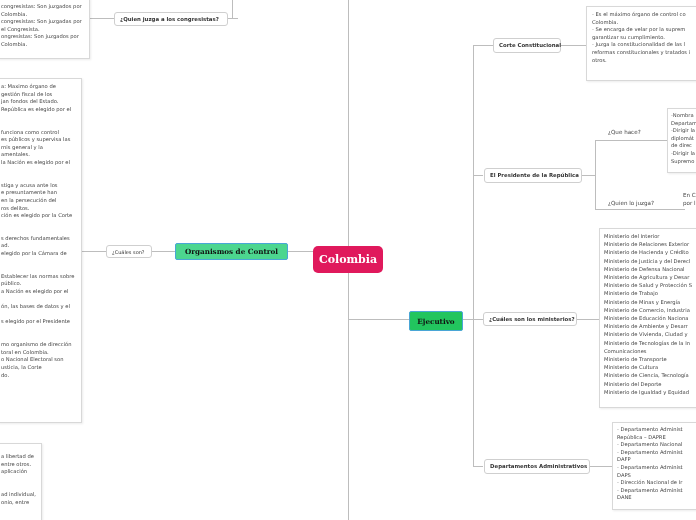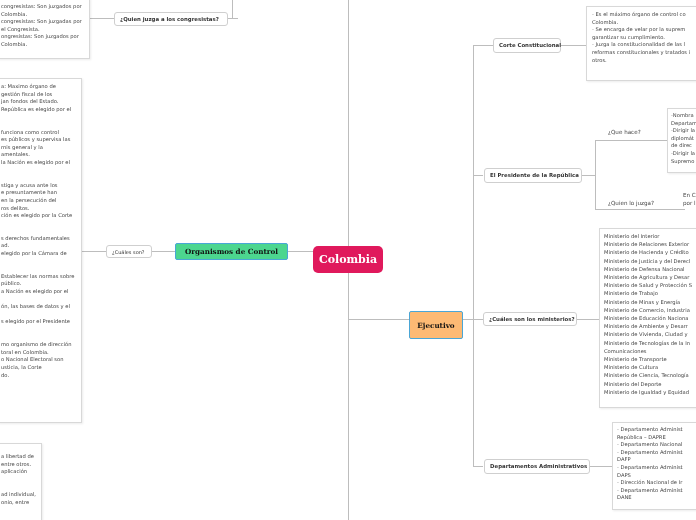--- a/index.html
+++ b/index.html
@@ -145,21 +145,21 @@
   <span class="ln">Supremo</span>
 </div>
 <div class="plain" style="left:608px;top:200px;">
   <span>¿Quien lo juzga?</span>
 </div>
 <div class="plain" style="left:683px;top:191px;line-height:8px;">
   <span class="ln" style="display:block">En C</span>
   <span class="ln" style="display:block">por l</span>
 </div>
 
-<div class="main" style="left:409px;top:311px;width:54px;height:28px;background:#fdba74;">
+<div class="main" style="left:409px;top:311px;width:54px;height:20px;background:#22c55e;">
   <span>Ejecutivo</span>
 </div>
 <div class="q" style="left:483px;top:312px;width:94px;height:14px;">
   <span>¿Cuáles son los ministerios?</span>
 </div>
 <div class="box" style="left:599px;top:228px;width:104px;height:180px;padding:3px 4px;line-height:8.2px;">
   <span class="ln">Ministerio del Interior</span>
   <span class="ln">Ministerio de Relaciones Exterior</span>
   <span class="ln">Ministerio de Hacienda y Crédito</span>
   <span class="ln">Ministerio de Justicia y del Derecl</span>

